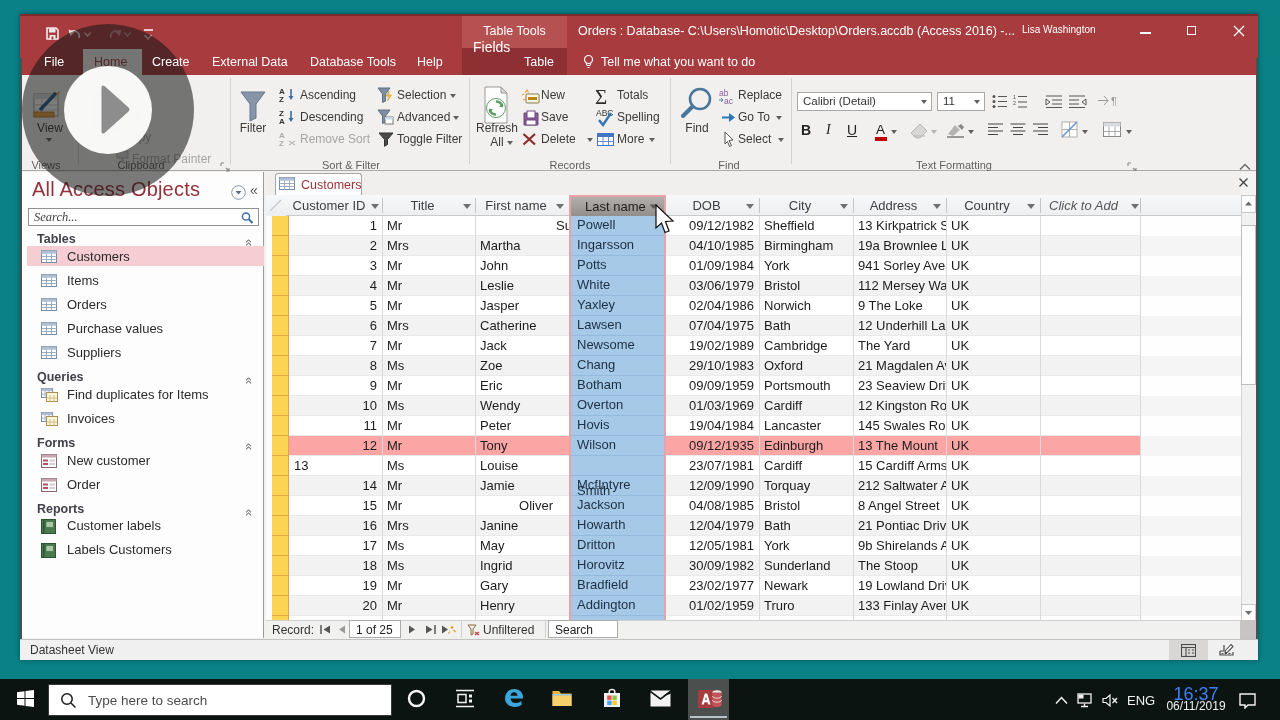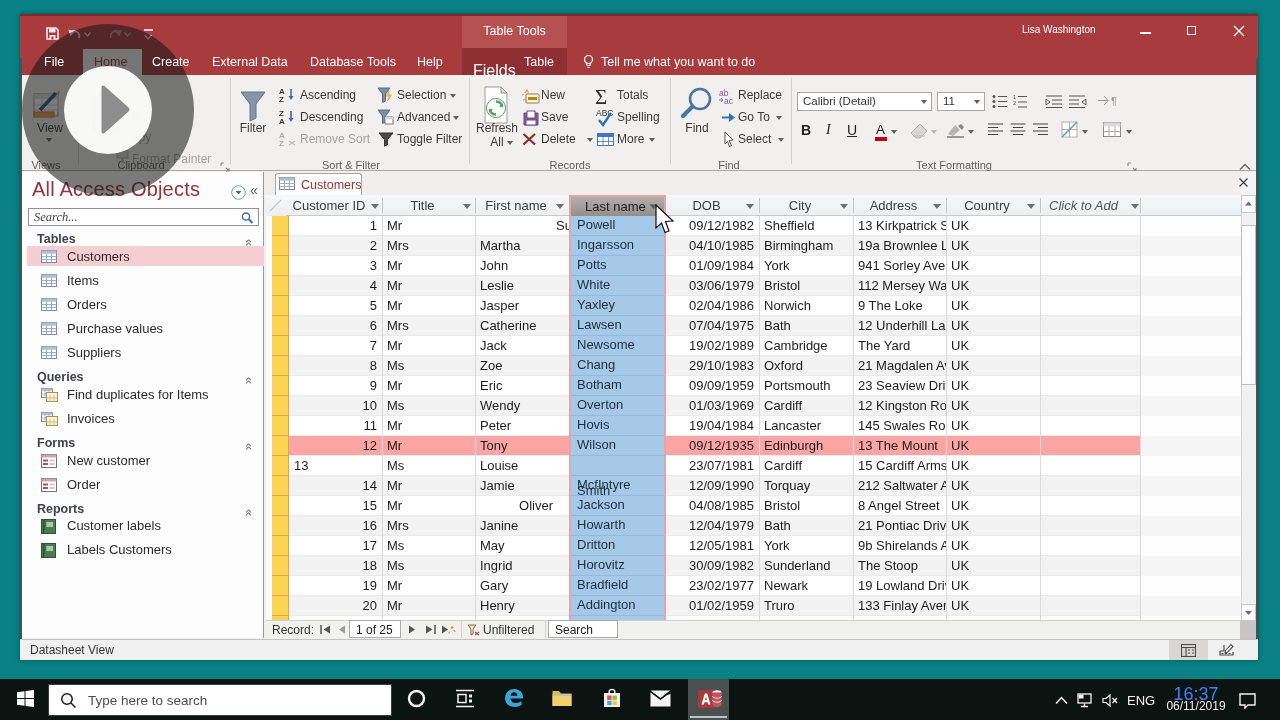--- a/index.html
+++ b/index.html
@@ -76,36 +76,37 @@
     </svg>
   <svg class="abs" style="left:104px;top:18px;" width="7" height="5" viewBox="0 0 7 5">
       <path d="M0.5 0.5 L3.5 4 L6.5 0.5" fill="none" stroke="#c89c9c" stroke-width="1.2"></path>
     </svg>
   <div class="abs" style="left:124px;top:15px;width:9px;height:2px;background:#e8caca;"></div>
   <svg class="abs" style="left:124px;top:20px;" width="8" height="6" viewBox="0 0 8 6">
       <path d="M0.5 1 L4 5 L7.5 1" fill="none" stroke="#e8caca" stroke-width="1.3"></path>
     </svg>
 
   <div class="ttl abs" style="left:442px;top:10px;width:105px;text-align:center;font-size:12.5px;">Table Tools</div>
+  <div class="ttl abs" style="left:558px;top:10px;font-size:12.5px;">Orders : Database- C:\Users\Homotic\Desktop\Orders.accdb (Access 2016)  -...</div>
   <div class="ttl abs" style="left:1002px;top:10px;font-size:10px;">Lisa Washington</div>
 
   <div class="abs" style="left:1120px;top:18px;width:11px;height:1.5px;background:#fff;"></div>
   <div class="abs" style="left:1167px;top:12px;width:9px;height:9px;border:1.3px solid #fff;"></div>
   <svg class="abs" style="left:1213px;top:11px;" width="12" height="12" viewBox="0 0 12 12">
       <path d="M1 1 L11 11 M11 1 L1 11" stroke="#fff" stroke-width="1.3"></path>
     </svg>
 
   <div id="hometab" class="abs" style="left:63px;top:35px;width:59px;height:26px;background:#f1f0ef;"></div>
   <div class="ttl abs" style="left:24px;top:41px;font-size:12.5px;">File</div>
   <div class="abs" style="left:74px;top:41px;font-size:12.5px;color:#a83b3e;">Home</div>
   <div class="ttl abs" style="left:132px;top:41px;font-size:12.5px;">Create</div>
   <div class="ttl abs" style="left:192px;top:41px;font-size:12.5px;">External Data</div>
   <div class="ttl abs" style="left:290px;top:41px;font-size:12.5px;">Database Tools</div>
   <div class="ttl abs" style="left:397px;top:41px;font-size:12.5px;">Help</div>
-  <div class="ttl abs" style="left:453px;top:48px;font-size:16px;">Fields</div>
+  <div class="ttl abs" style="left:453px;top:25px;font-size:14px;">Fields</div>
   <div class="ttl abs" style="left:504px;top:41px;font-size:12.5px;">Table</div>
   <svg class="abs" style="left:562px;top:40px;" width="13" height="16" viewBox="0 0 13 16">
       <circle cx="6.5" cy="5.5" r="4" fill="none" stroke="#fff" stroke-width="1.2"></circle>
       <path d="M5 11.5h3M5.5 13.5h2" stroke="#fff" stroke-width="1.1"></path>
       <path d="M4.2 9.2 L5 11.5 M8.8 9.2 L8 11.5" stroke="#fff" stroke-width="1.1"></path>
     </svg>
   <div class="ttl abs" style="left:581px;top:41px;font-size:12.5px;">Tell me what you want to do</div>
   <div id="ribbon">
     <div class="gsep" style="left:58px;"></div>
     <div class="gsep" style="left:210px;"></div>

